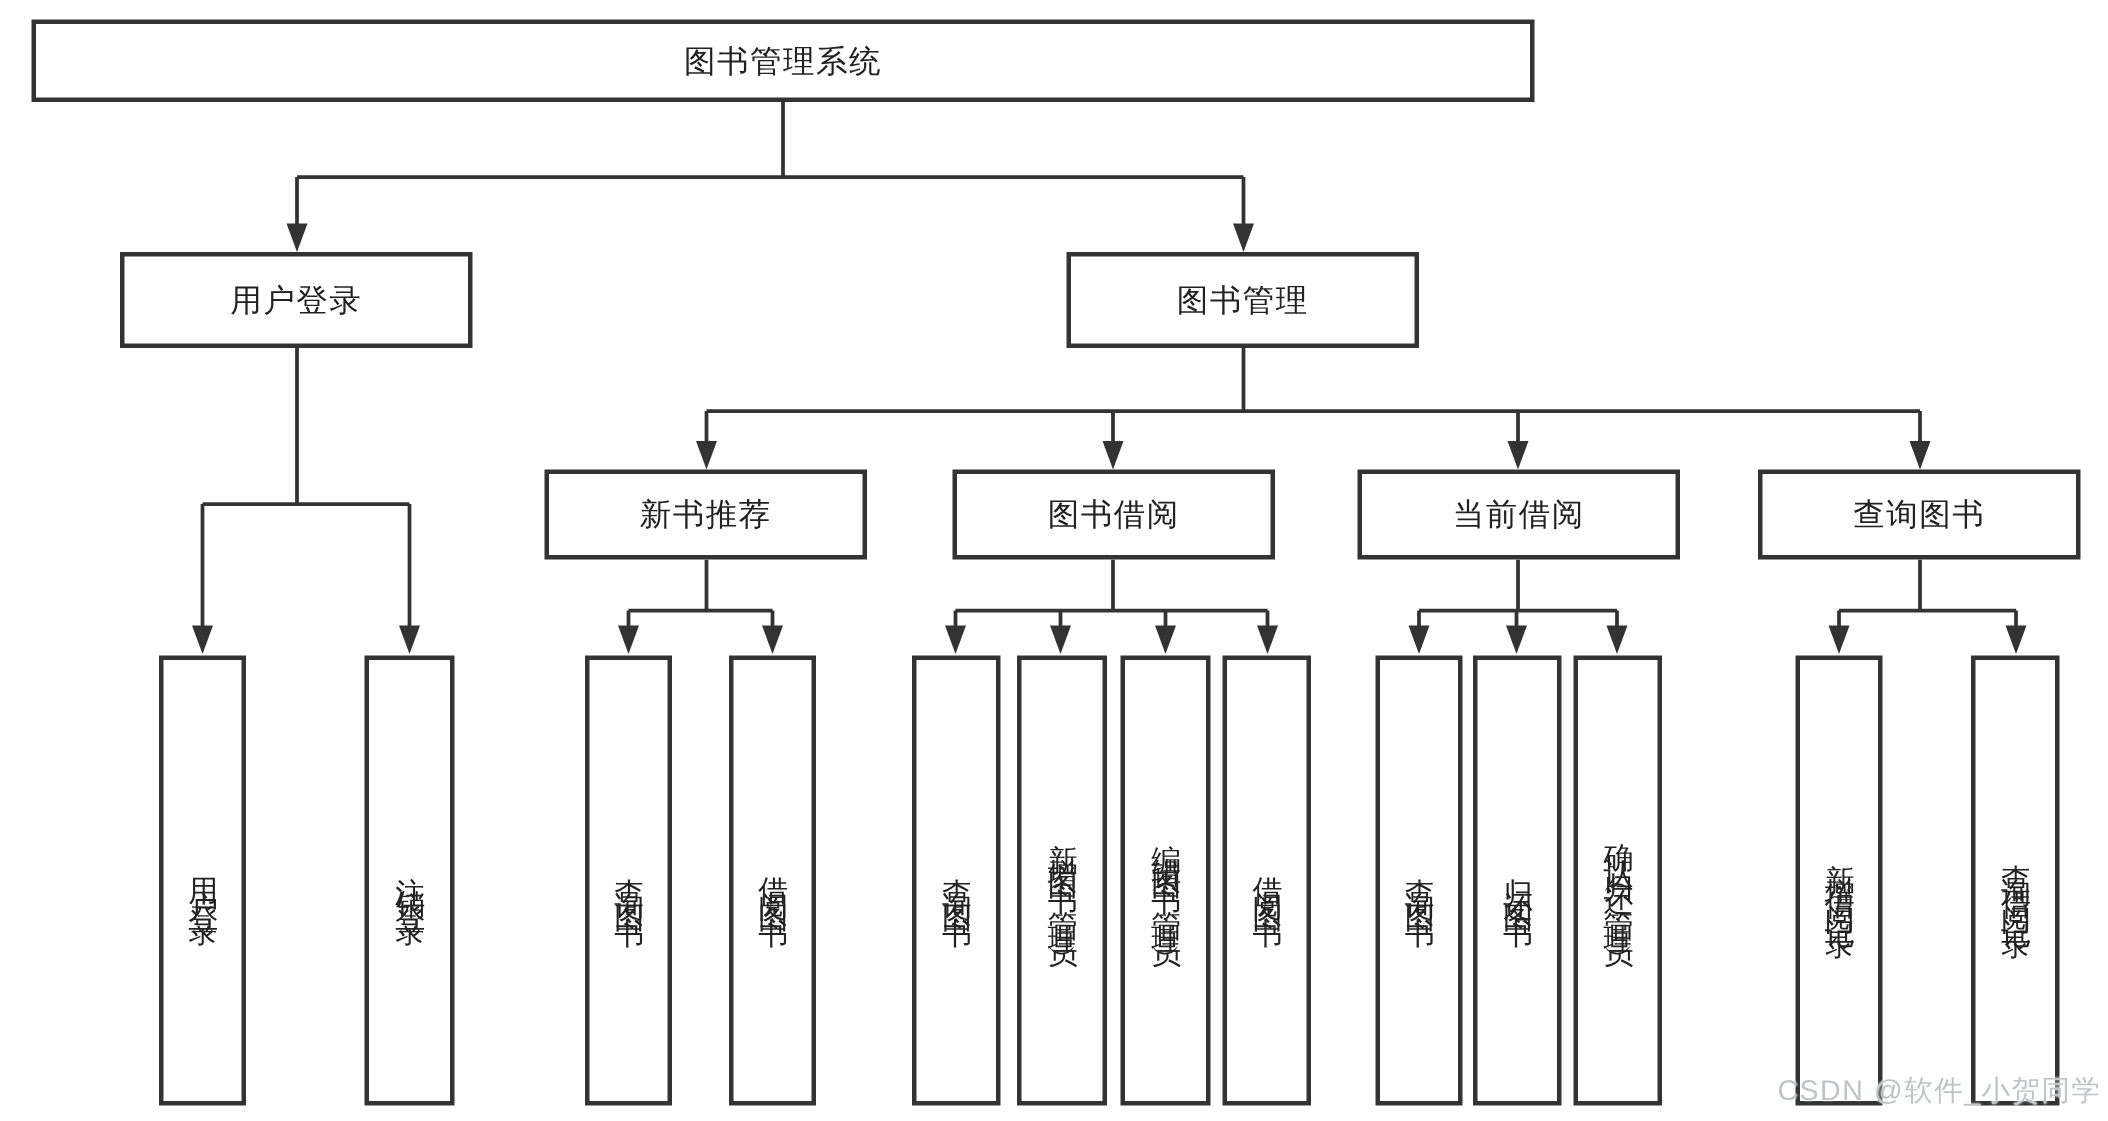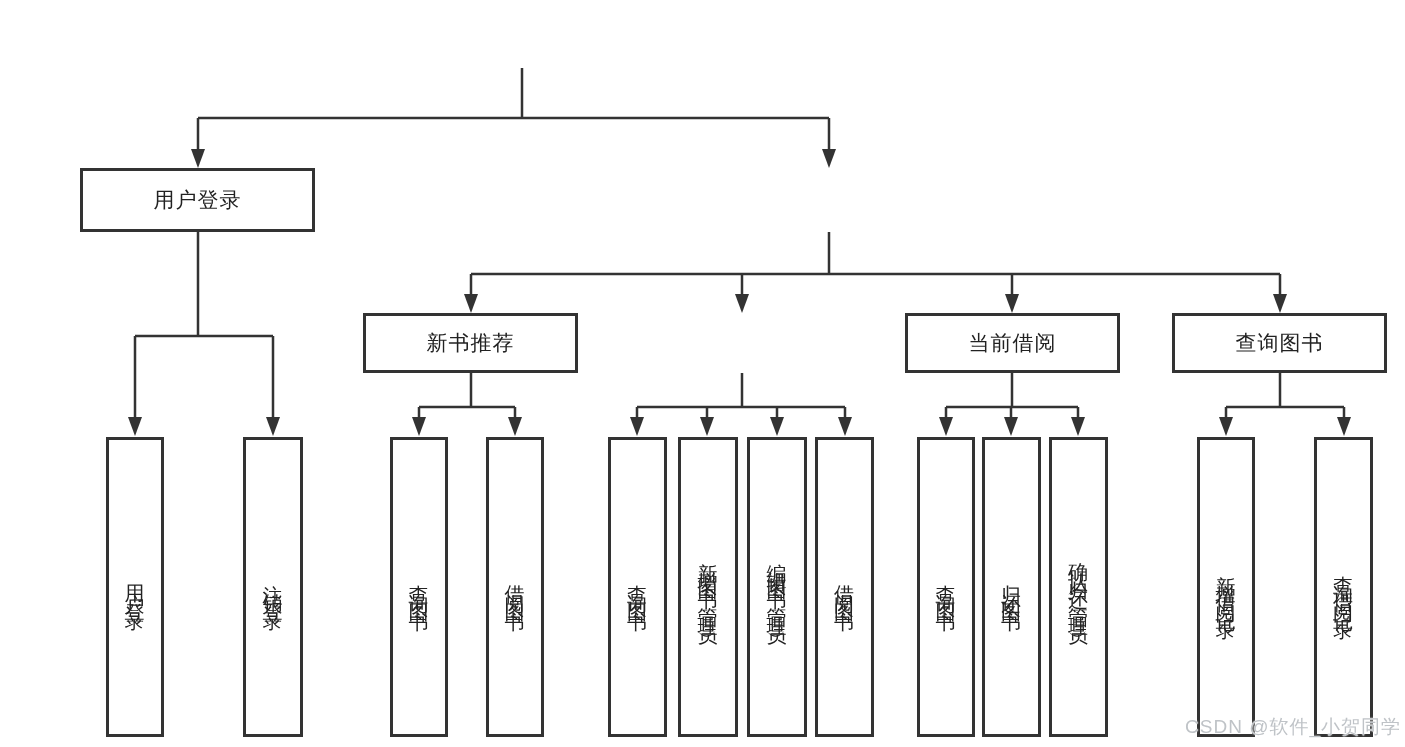--- a/index.html
+++ b/index.html
@@ -90,27 +90,36 @@
       <polygon points="770,417 784,417 777,436"></polygon>
       <polygon points="838,417 852,417 845,436"></polygon>
       <polygon points="939,417 953,417 946,436"></polygon>
       <polygon points="1004,417 1018,417 1011,436"></polygon>
       <polygon points="1071,417 1085,417 1078,436"></polygon>
       <polygon points="1219,417 1233,417 1226,436"></polygon>
       <polygon points="1337,417 1351,417 1344,436"></polygon>
     </g>
   </svg>
 
+  <div class="box" style="left:21px; top:13px; width:1002px; height:55px;">
+    <span class="hlabel">图书管理系统</span>
+  </div>
 
   <div class="box" style="left:80px; top:168px; width:235px; height:64px;">
     <span class="hlabel">用户登录</span>
   </div>
+  <div class="box" style="left:711px; top:168px; width:235px; height:64px;">
+    <span class="hlabel">图书管理</span>
+  </div>
 
   <div class="box" style="left:363px; top:313px; width:215px; height:60px;">
     <span class="hlabel">新书推荐</span>
+  </div>
+  <div class="box" style="left:635px; top:313px; width:215px; height:60px;">
+    <span class="hlabel">图书借阅</span>
   </div>
   <div class="box" style="left:905px; top:313px; width:215px; height:60px;">
     <span class="hlabel">当前借阅</span>
   </div>
   <div class="box" style="left:1172px; top:313px; width:215px; height:60px;">
     <span class="hlabel">查询图书</span>
   </div>
 
   <div class="box" style="left:106px; top:437px; width:58px; height:300px;">
     <span class="vlabel">用户登录</span>

